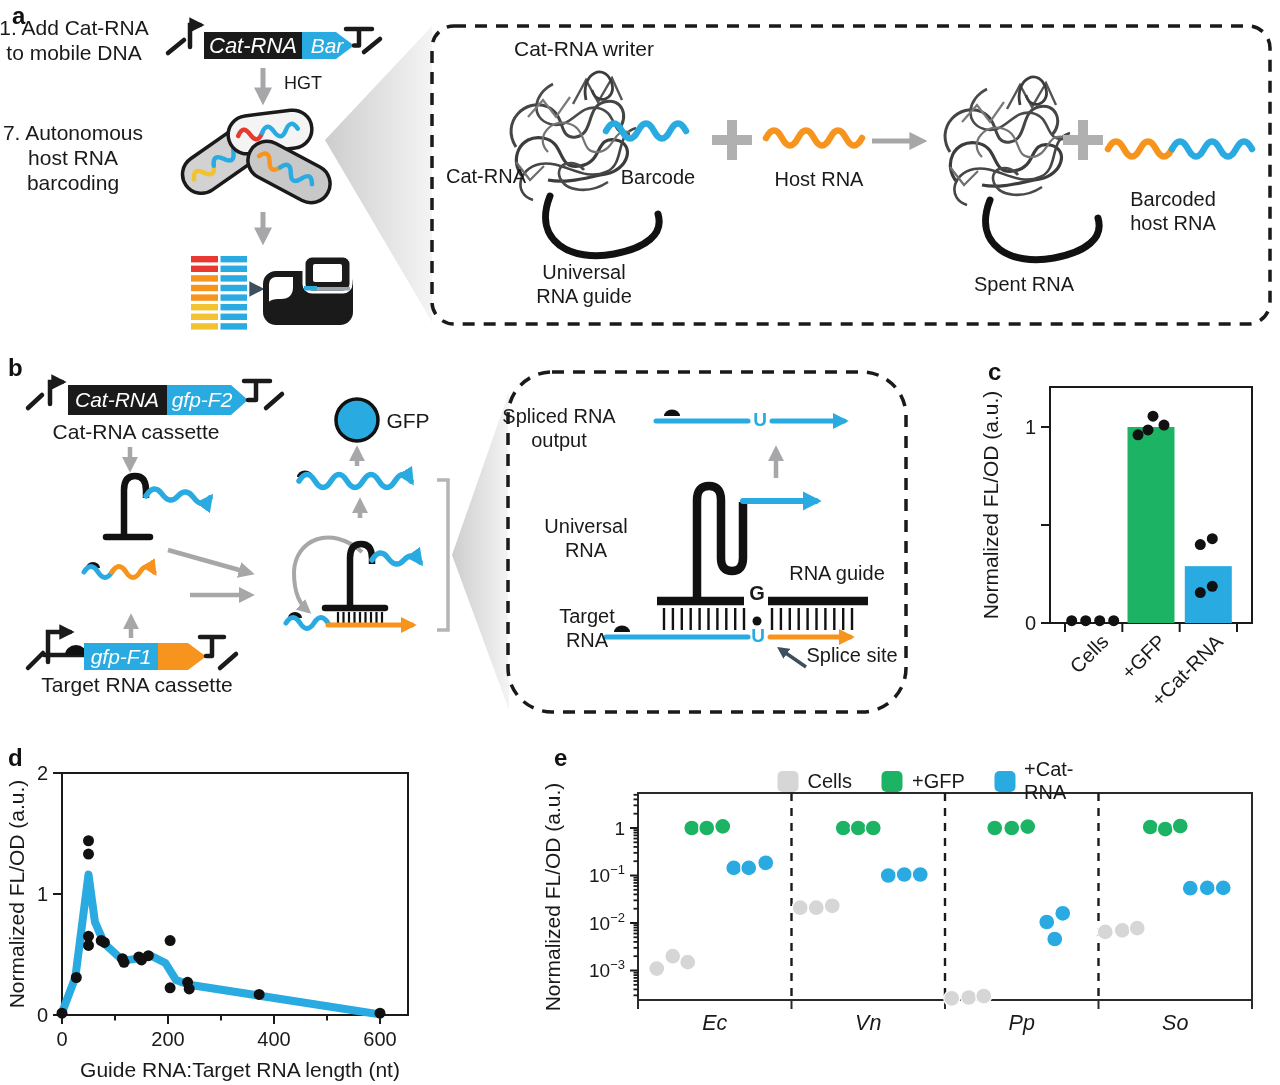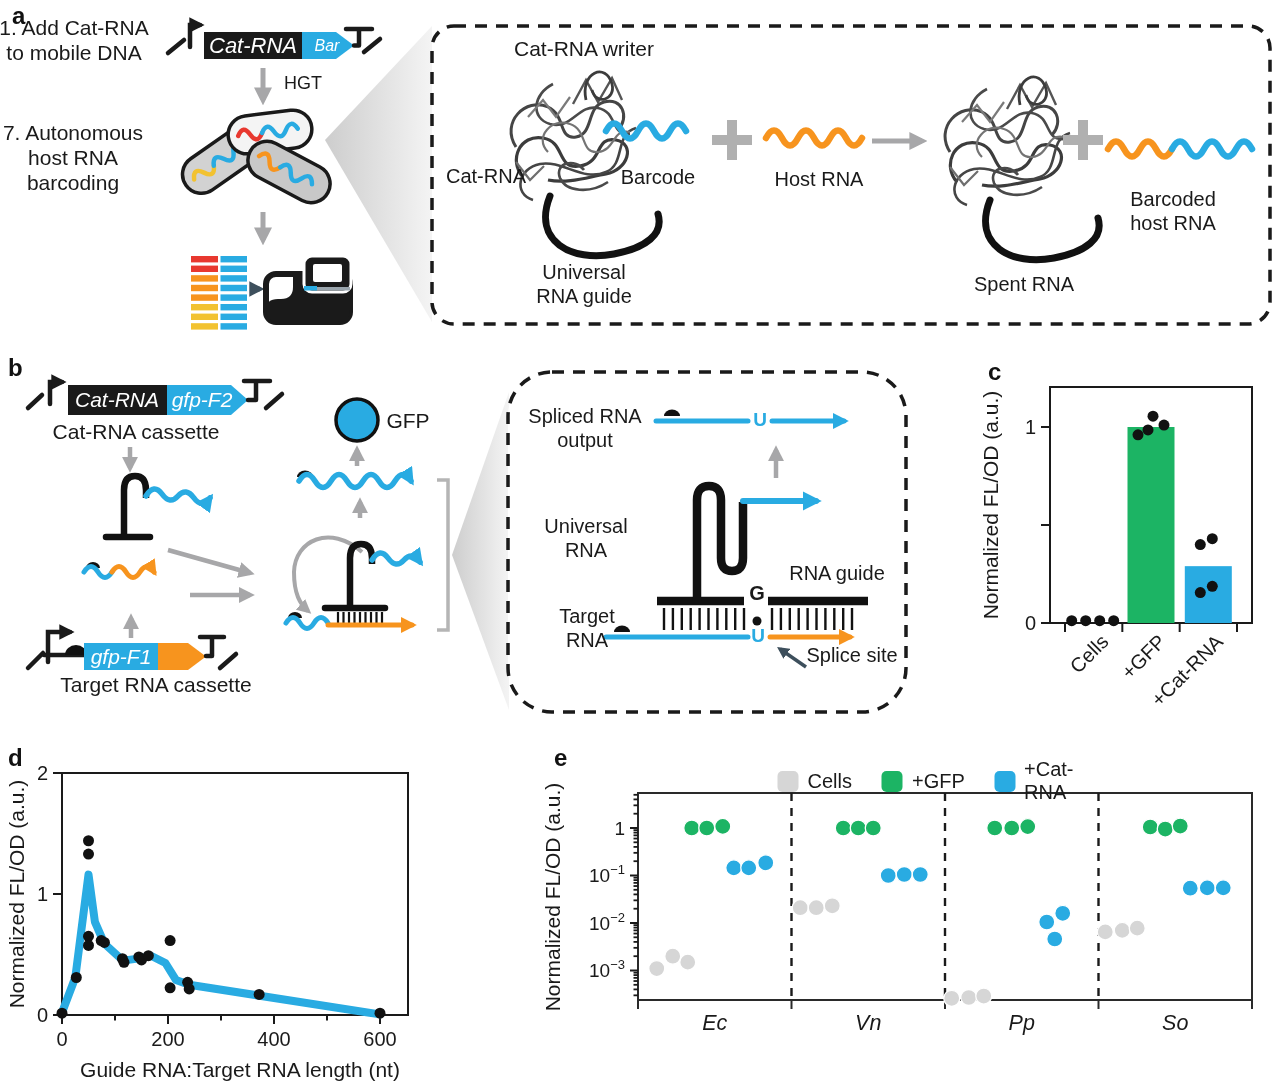--- a/index.html
+++ b/index.html
@@ -414,40 +414,40 @@
   <div class="pl" style="left:554px;top:744px">e</div>
 
   <div class="lbl big" style="left:74px;top:41px">1. Add Cat-RNA
 to mobile DNA</div>
   <div class="lbl big" style="left:73px;top:158px">7. Autonomous
 host RNA
 barcoding</div>
   <div class="lbl" style="left:303px;top:84px;font-size:18px">HGT</div>
 
   <div class="lbl gene" style="left:253px;top:46px;font-size:22px">Cat-RNA</div>
-  <div class="lbl gene" style="left:327px;top:46px;font-size:16px">Bar</div>
+  <div class="lbl gene" style="left:327px;top:46px;font-size:21px">Bar</div>
 
   <div class="lbl big" style="left:584px;top:49px">Cat-RNA writer</div>
   <div class="lbl" style="left:486px;top:177px">Cat-RNA</div>
   <div class="lbl" style="left:658px;top:178px">Barcode</div>
   <div class="lbl" style="left:584px;top:285px">Universal
 RNA guide</div>
   <div class="lbl" style="left:819px;top:180px">Host RNA</div>
   <div class="lbl" style="left:1024px;top:285px">Spent RNA</div>
   <div class="lbl" style="left:1173px;top:212px">Barcoded
 host RNA</div>
 
   <div class="lbl gene" style="left:117px;top:400px">Cat-RNA</div>
   <div class="lbl gene" style="left:202px;top:400px">gfp-F2</div>
   <div class="lbl big" style="left:136px;top:432px">Cat-RNA cassette</div>
   <div class="lbl big" style="left:408px;top:421px">GFP</div>
   <div class="lbl gene" style="left:121px;top:657px">gfp-F1</div>
-  <div class="lbl big" style="left:156px;top:685px">Target RNA cassette</div>
-
-  <div class="lbl" style="left:585px;top:429px">Spliced RNA
+  <div class="lbl big" style="left:137px;top:685px">Target RNA cassette</div>
+
+  <div class="lbl" style="left:559px;top:429px">Spliced RNA
 output</div>
   <div class="lbl" style="left:586px;top:539px">Universal
 RNA</div>
   <div class="lbl" style="left:587px;top:629px">Target
 RNA</div>
   <div class="lbl" style="left:837px;top:574px">RNA guide</div>
   <div class="lbl" style="left:852px;top:656px">Splice site</div>
   <div class="lbl" style="left:757px;top:594px;font-weight:700;font-size:20px">G</div>
   <div class="lbl blue-t" style="left:760px;top:420px">U</div>
   <div class="lbl blue-t" style="left:758px;top:636px">U</div>

